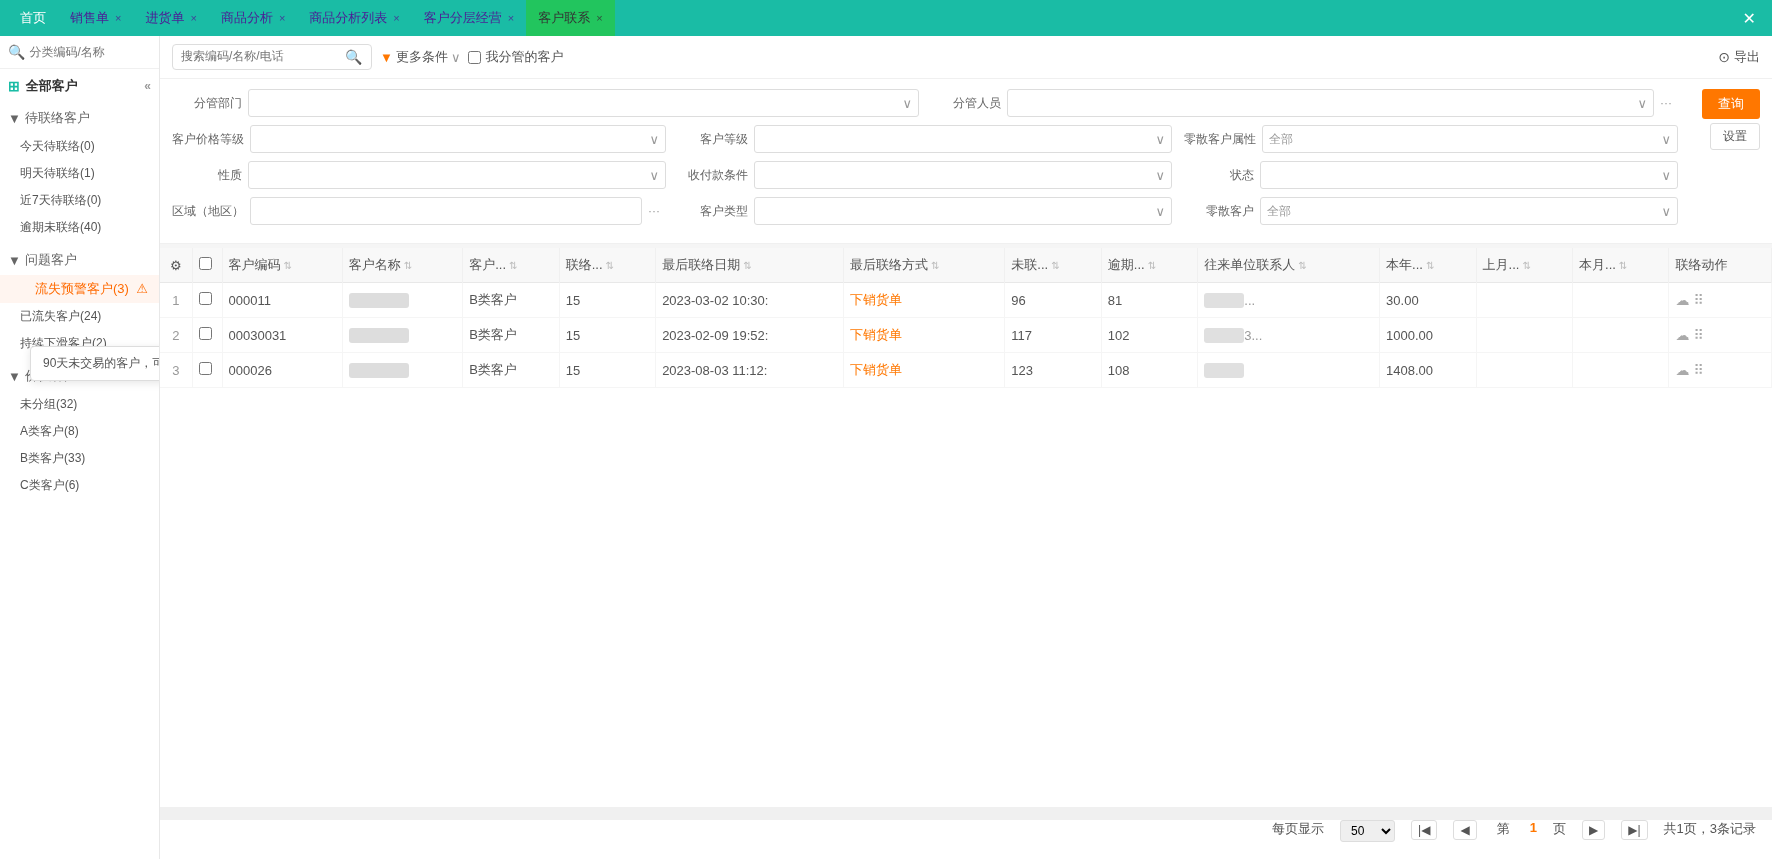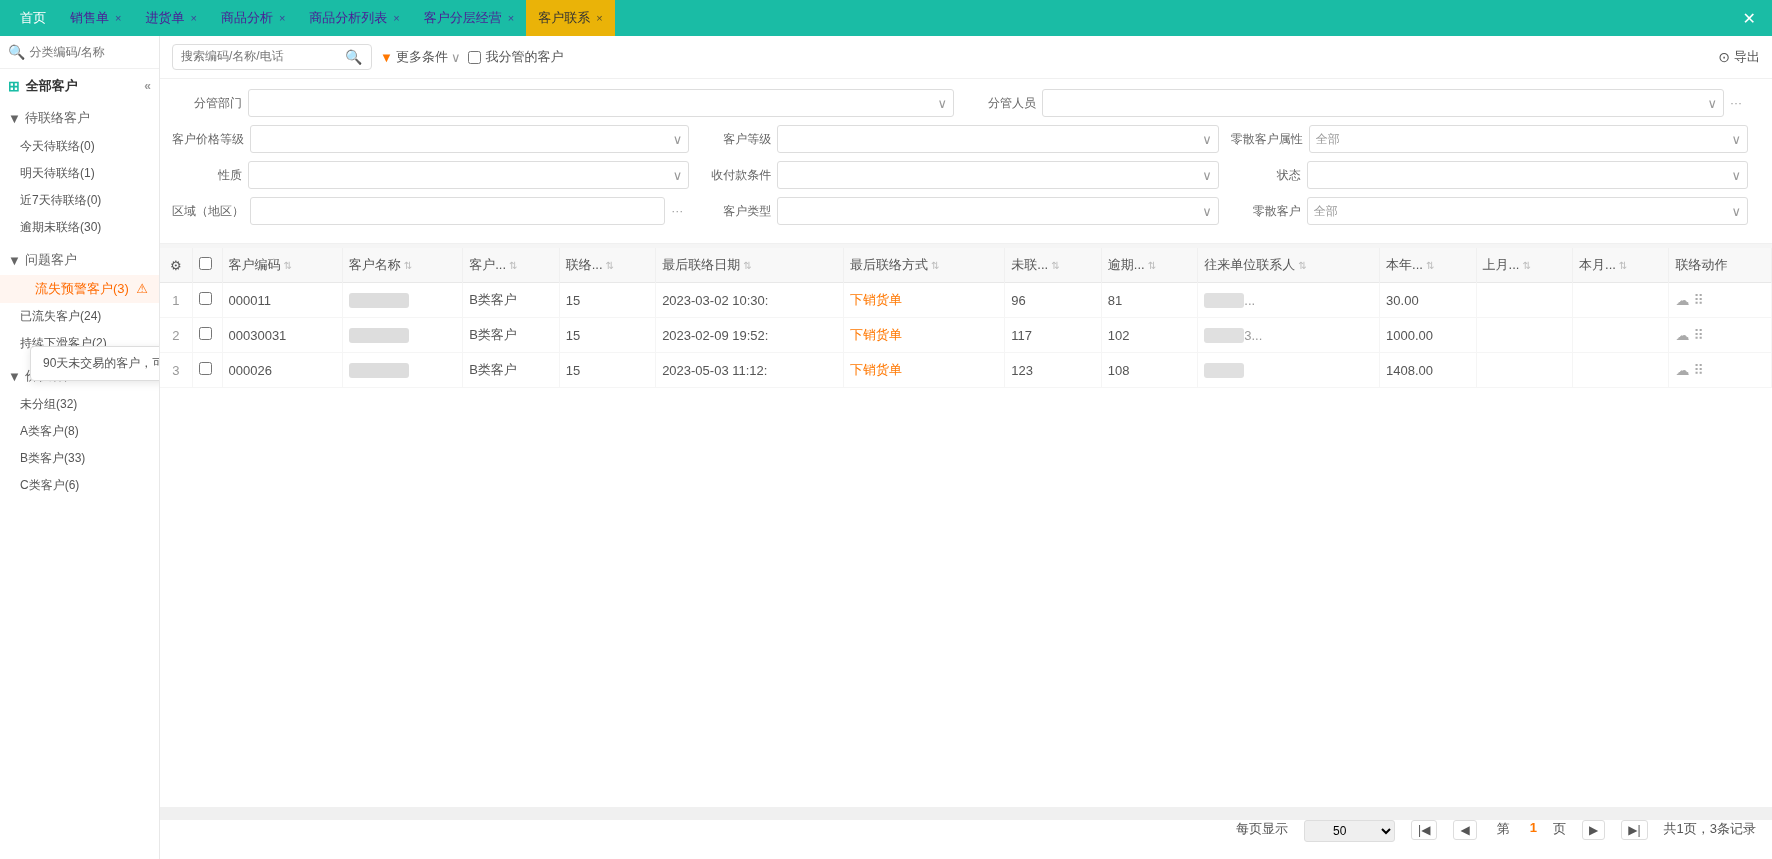--- a/index.html
+++ b/index.html
@@ -32,21 +32,21 @@
       font-size: 13px;
       cursor: pointer;
       position: relative;
     }
     .top-nav .nav-tab .close-x {
       margin-left: 6px;
       font-size: 11px;
       opacity: 0.8;
     }
     .top-nav .nav-tab.active {
-      background: #eab308;
+      background: #22c55e;
       color: #333;
     }
     .top-nav .nav-tab.active .close-x {
       color: #333;
     }
     .top-nav .spacer { flex: 1; }
     .top-nav .top-close {
       color: white;
       font-size: 16px;
       cursor: pointer;
@@ -335,21 +335,21 @@
       justify-content: flex-end;
       padding: 0 16px;
       border-top: 1px solid #f0f0f0;
       gap: 16px;
       font-size: 12px;
       color: #555;
     }
     .page-size-select {
       border: 1px solid #ddd;
       border-radius: 3px;
-      padding: 2px 24px;
+      padding: 2px 6px;
       font-size: 12px;
       outline: none;
     }
     .page-btn {
       border: 1px solid #ddd;
       border-radius: 3px;
       padding: 2px 6px;
       background: white;
       cursor: pointer;
       font-size: 12px;
@@ -445,21 +445,21 @@
       <span class="collapse-icon">«</span>
     </div>
 
     <div class="sidebar-group-title">
       <span class="arrow">▼</span>
       <span>待联络客户</span>
     </div>
     <div class="sidebar-item">今天待联络(0)</div>
     <div class="sidebar-item">明天待联络(1)</div>
     <div class="sidebar-item">近7天待联络(0)</div>
-    <div class="sidebar-item">逾期未联络(30)</div>
+    <div class="sidebar-item">逾期未联络(40)</div>
 
     <div class="sidebar-group-title" style="margin-top:4px;">
       <span class="arrow">▼</span>
       <span>问题客户</span>
     </div>
     <div class="sidebar-item active" style="color:#ff6a00;background:#fff5f0;">
       <span>流失预警客户(3)</span>
       <span style="margin-left:4px;color:#ff6a00;">⚠</span>
     </div>
     <div class="sidebar-item">已流失客户(24)</div>
@@ -590,20 +590,24 @@
             <div class="filter-cell">
               <span class="filter-label">零散客户</span>
               <div class="filter-select">
                 <span class="filter-select-text">全部</span>
                 <span class="arrow">∨</span>
               </div>
             </div>
           </div>
         </div>
 
+        <div class="filter-actions">
+          <button class="query-btn">查询</button>
+          <button class="settings-btn">设置</button>
+        </div>
       </div>
     </div>
 
     <div class="table-area">
       <table>
         <thead>
           <tr>
             <th class="gear-th">
               <span>⚙</span>
             </th>
@@ -737,21 +741,21 @@
             </td>
           </tr>
 
           <tr>
             <td class="row-num-col">3</td>
             <td class="checkbox-col"><input type="checkbox" style=""></td>
             <td>000026</td>
             <td><span class="blurred-text">&nbsp;&nbsp;&nbsp;&nbsp;&nbsp;&nbsp;&nbsp;&nbsp;&nbsp;&nbsp;</span></td>
             <td>B类客户</td>
             <td>15</td>
-            <td>2023-05-03 11:12:</td>
+            <td>2023-08-03 11:12:</td>
             <td><a class="td-link">下销货单</a></td>
             <td>123</td>
             <td>108</td>
             <td><span class="blurred-text2">&nbsp;&nbsp;&nbsp;</span></td>
             <td>1408.00</td>
             <td></td>
             <td></td>
             <td>
               <div class="action-icons">
                 <span class="action-icon">☁</span>

